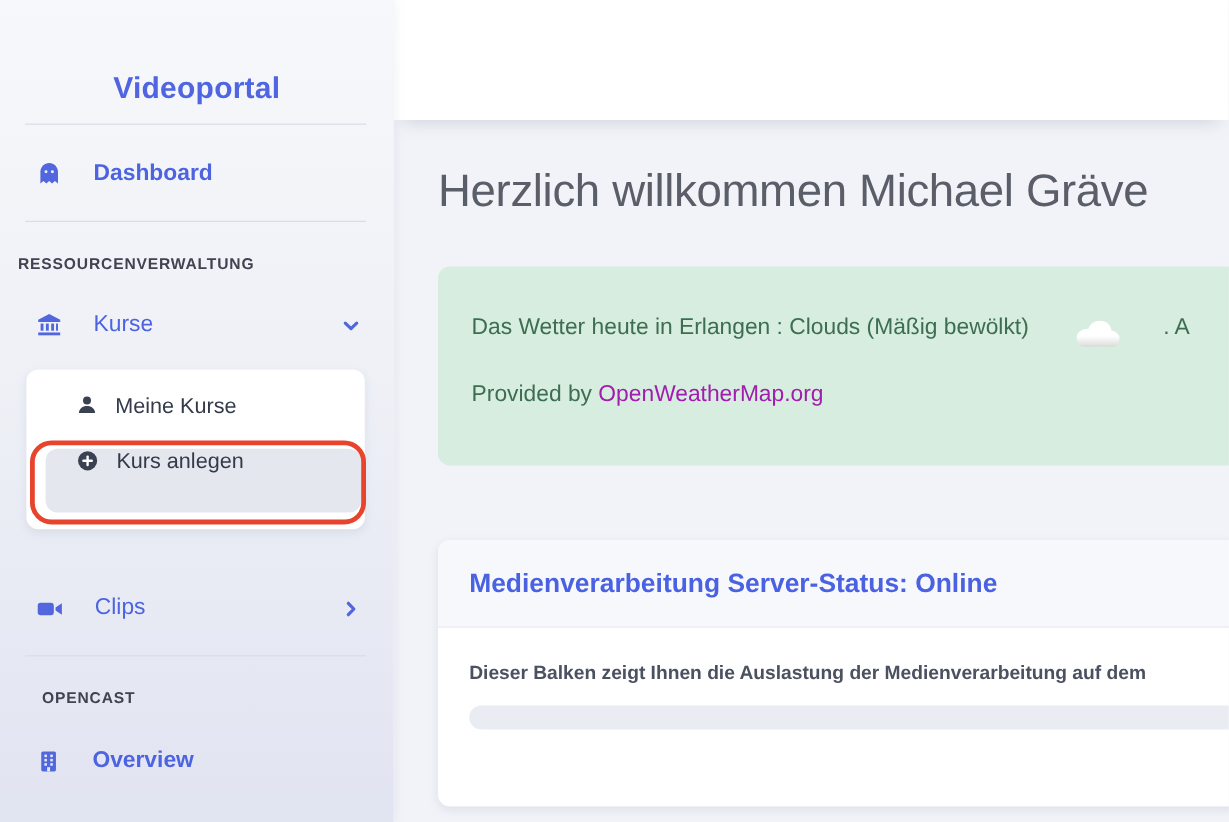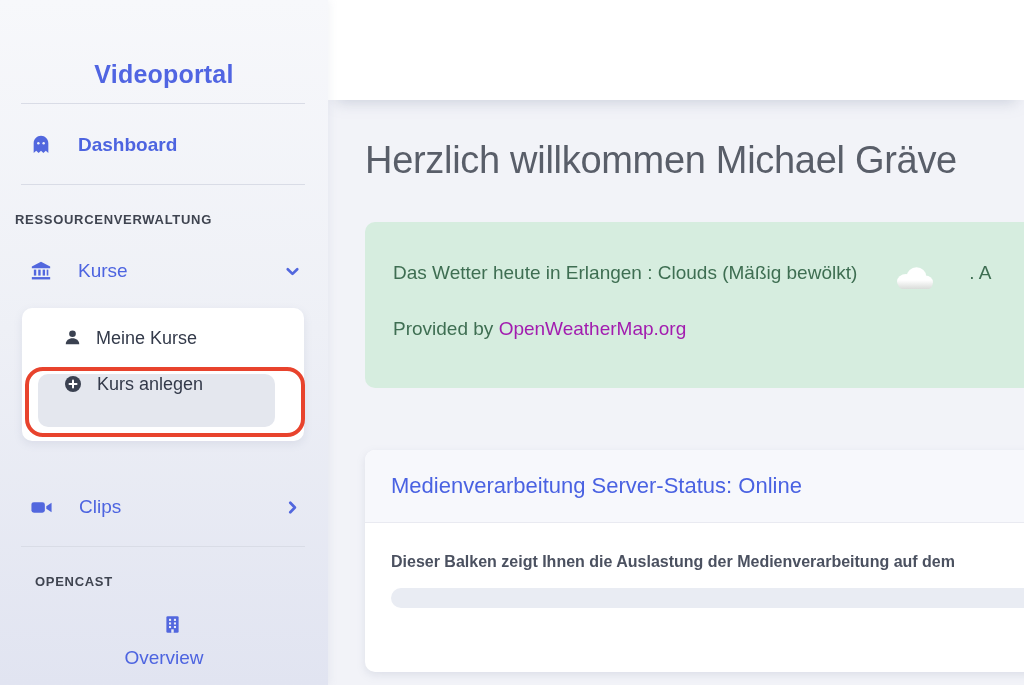--- a/index.html
+++ b/index.html
@@ -32,35 +32,35 @@
 
   .nav-item {
     position:absolute; left:0; width:328px; height:40px;
     display:flex; align-items:center;
     color:#4d64e0; font-size:19px; cursor:pointer;gap:12px;
   }
   .nav-item .ic { display:flex; margin-left:30px; margin-right:14px; }
   .nav-dashboard { top:125px; font-weight:700; }
   .nav-kurse     { top:251px; font-weight:500; }
   .nav-clips     { top:487px; font-weight:400; }
-  .nav-overview  { top:614px; font-weight:400;flex-direction:column; }
+  .nav-overview  { top:614px; font-weight:700; }
   .chev { position:absolute; right:26px; display:flex; }
 
   .submenu {
     position:absolute; left:22px; top:308px; width:282px; height:133px;
     background:#ffffff; border-radius:10px;
     box-shadow:0 3px 8px rgba(120,130,160,0.14);
   }
   .submenu-row {
     position:absolute; display:flex; 
     color:#333a4a; font-size:18px; font-weight:500; cursor:pointer;
   }
   .submenu-row .ic { display:flex; margin-right:14px; }
   .row-meine  { left:41px; top:20px;  height:40px; width:220px; }
-  .row-anlegen{ left:16px; top:66px;  height:53px; width:237px;
+  .row-anlegen{ left:16px; top:66px;  height:53px; width:263px;
                 background:#e4e7ee; border-radius:10px; }
   .row-anlegen .ic { margin-left:25px; }
 
   .annotation-ring {
     position:absolute; left:25px; top:367px; width:272px; height:62px;
     border:4px solid #e8432d; border-radius:18px;
     pointer-events:none; z-index:9;
   }
 
   
@@ -92,21 +92,21 @@
 
   .status-card {
     position:absolute; left:37px; top:450px; width:730px; height:222px;
     background:#ffffff; border-radius:10px; overflow:hidden;
     box-shadow:0 3px 8px rgba(130,140,165,0.18);
   }
   .card-header {
     height:72px; background:#f7f8fc; border-bottom:1px solid #e9eaf1;
     display:flex; align-items:center; padding-left:26px;
   }
-  .card-title { color:#4a62e2; font-size:22px; font-weight:400; white-space:nowrap; }
+  .card-title { color:#4a62e2; font-size:22px; font-weight:700; white-space:nowrap; }
   .card-body { padding:30px 26px 0 26px; }
   .card-desc {
     color:#4b5160; font-size:16px; font-weight:700; white-space:nowrap;
   }
   .progress-track {
     margin-top:17px; width:678px; height:20px;
     background:#e9ecf3; border-radius:10px; overflow:hidden;
   }
   .progress-fill { height:100%; width:0%; background:#4d64e0; border-radius:10px; }
 </style>

